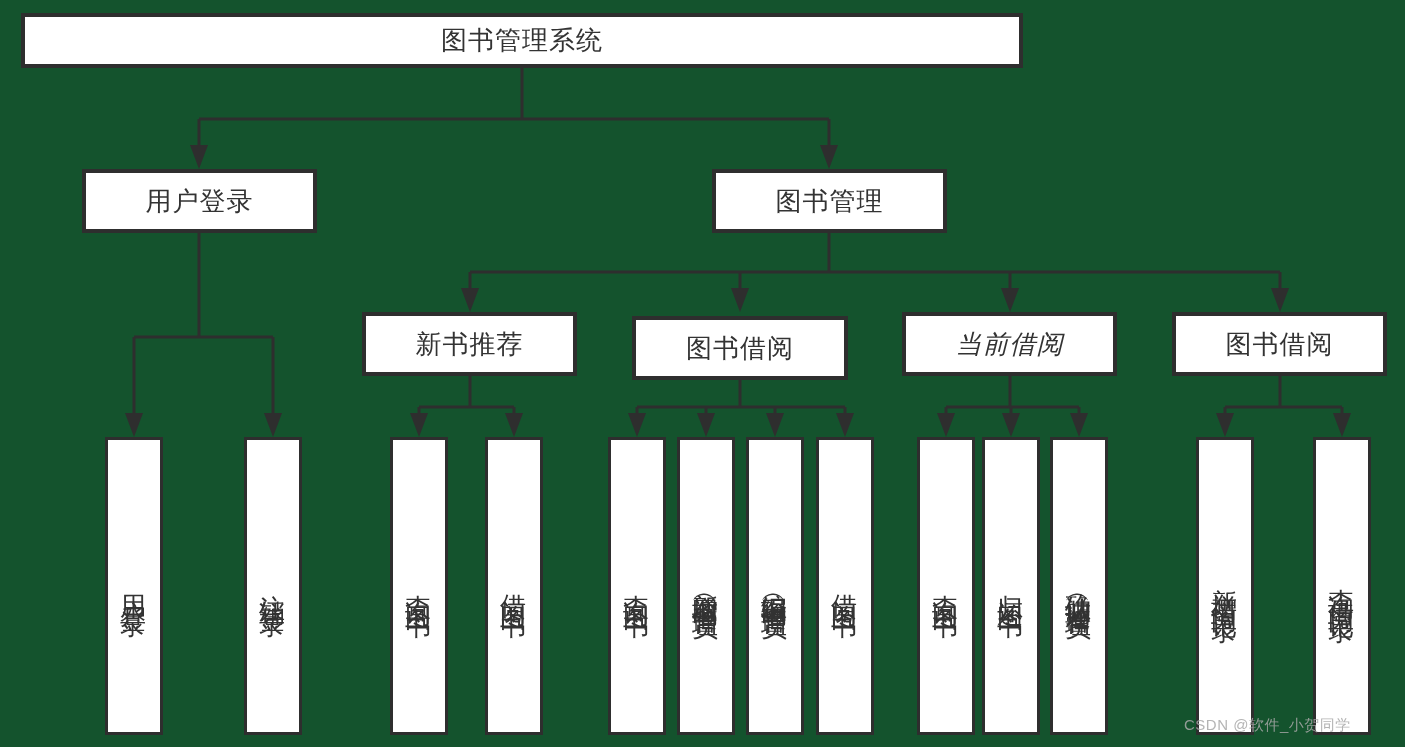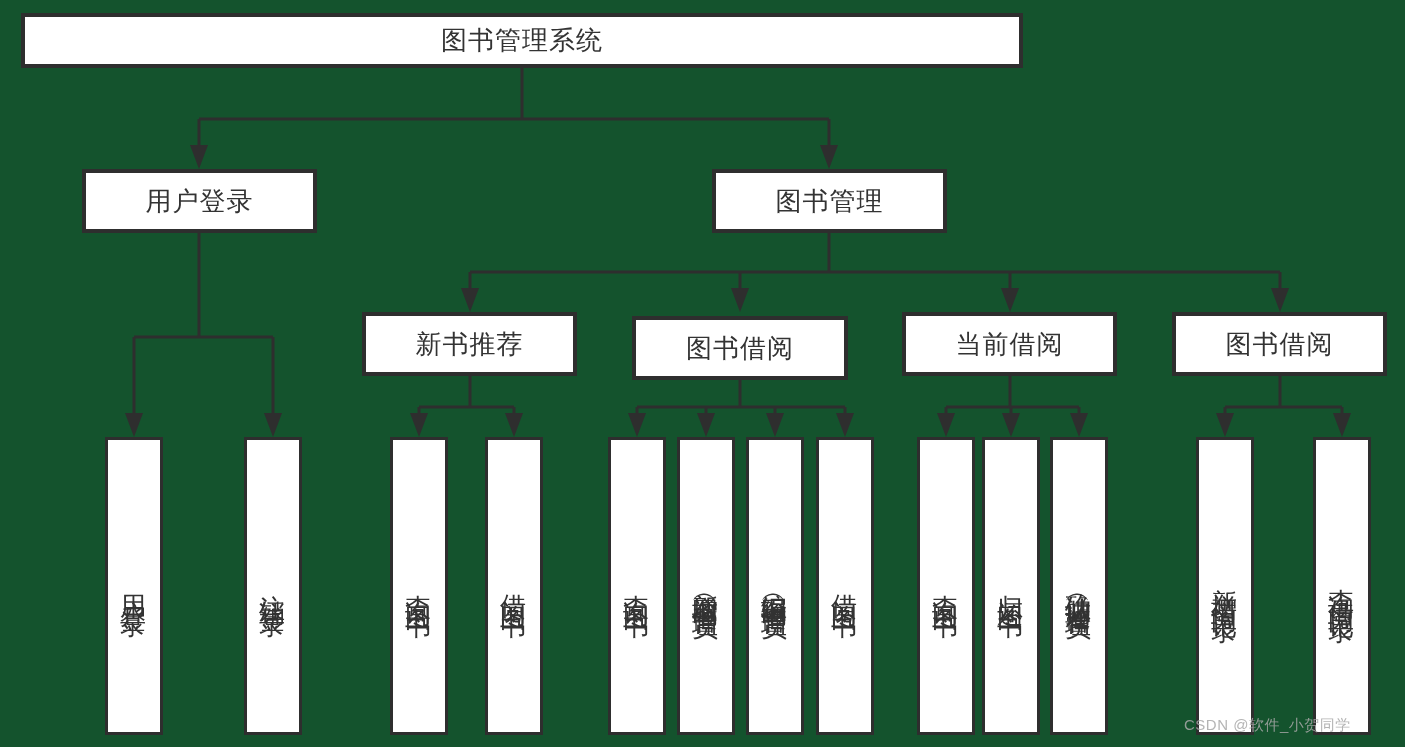--- a/index.html
+++ b/index.html
@@ -48,21 +48,21 @@
   .vt4 { letter-spacing: 6px; }
   .vt6 { letter-spacing: 6px; }
   .vt9 { letter-spacing: 3px; }
 
   
   #n-root        { left: 21px;   top: 13px;  width: 1002px; height: 55px; }
   #n-l2-login    { left: 82px;   top: 169px; width: 235px;  height: 64px; }
   #n-l2-mgmt     { left: 712px;  top: 169px; width: 235px;  height: 64px; }
   #n-l3-recommend{ left: 362px;  top: 312px; width: 215px;  height: 64px; }
   #n-l3-borrow   { left: 632px;  top: 316px; width: 216px;  height: 64px; }
-  #n-l3-current  { left: 902px;  top: 312px; width: 215px;  height: 64px; }
+  #n-l3-current  { left: 902px;  top: 312px; width: 215px;  height: 64px; font-style: italic; }
   #n-l3-records  { left: 1172px; top: 312px; width: 215px;  height: 64px; }
 
   #n-login-leaf  { left: 105px; }
   #n-logout-leaf { left: 244px; }
   #n-rec-query   { left: 390px; }
   #n-rec-borrow  { left: 485px; }
   #n-bor-query   { left: 608px; }
   #n-bor-add     { left: 677px; }
   #n-bor-edit    { left: 746px; }
   #n-bor-borrow  { left: 816px; }

